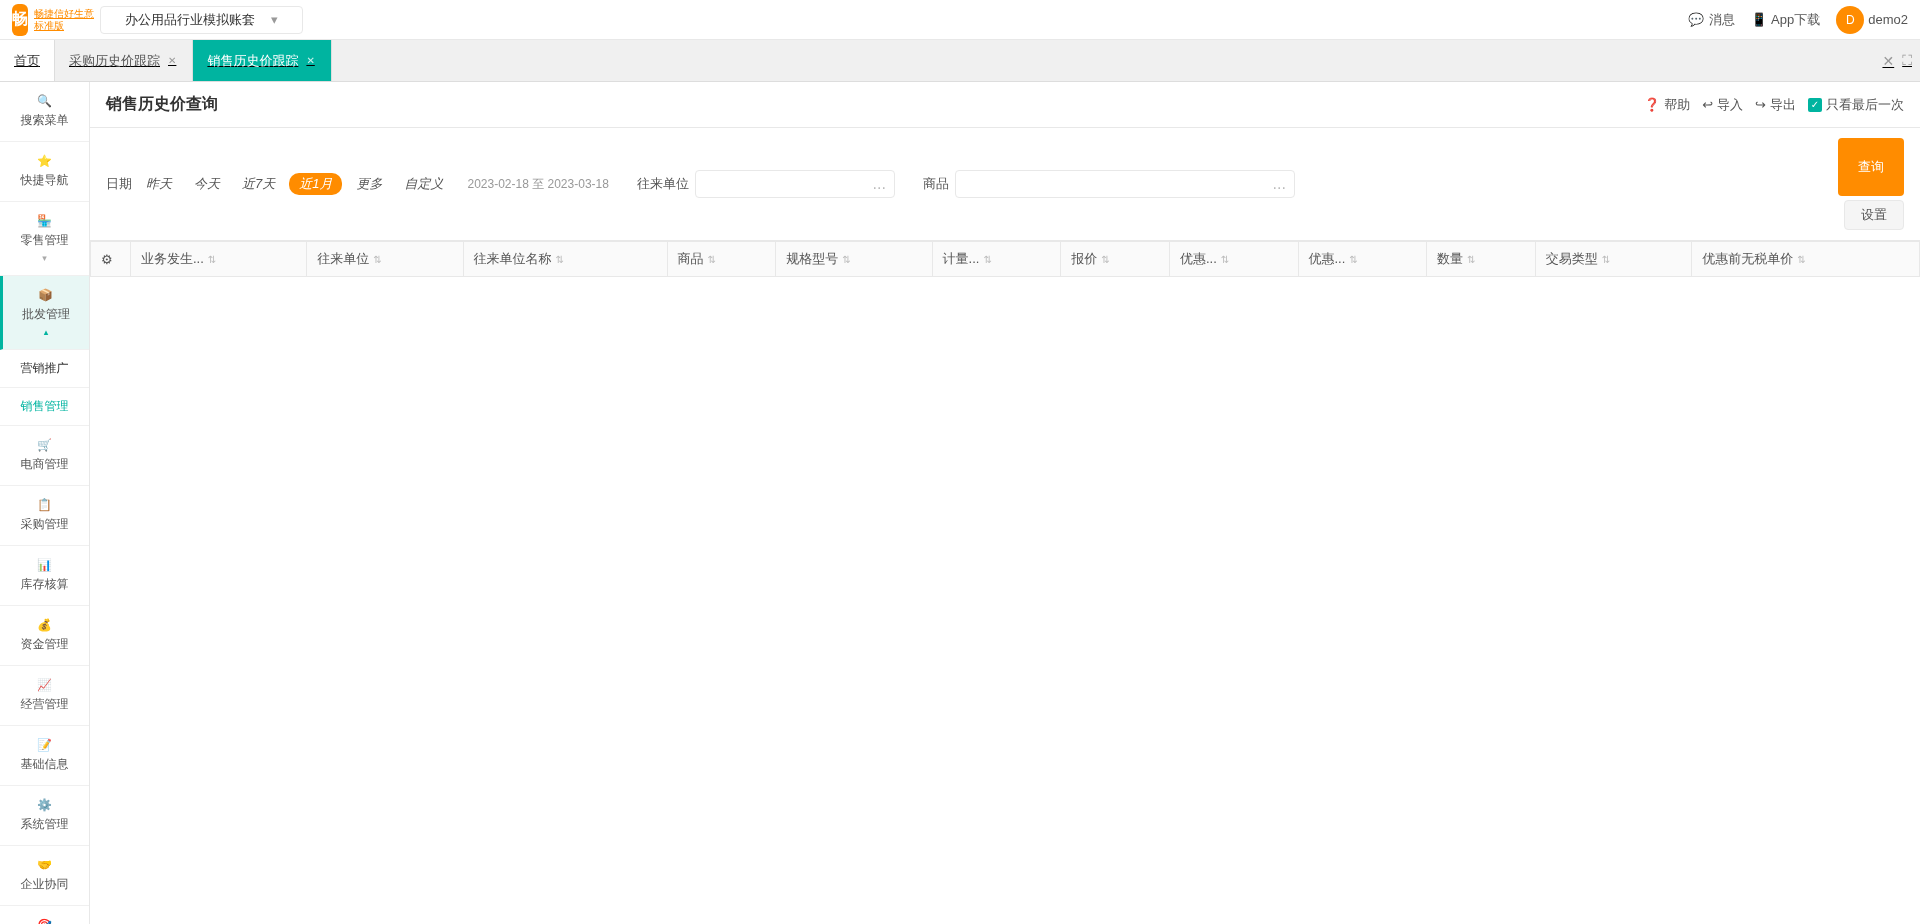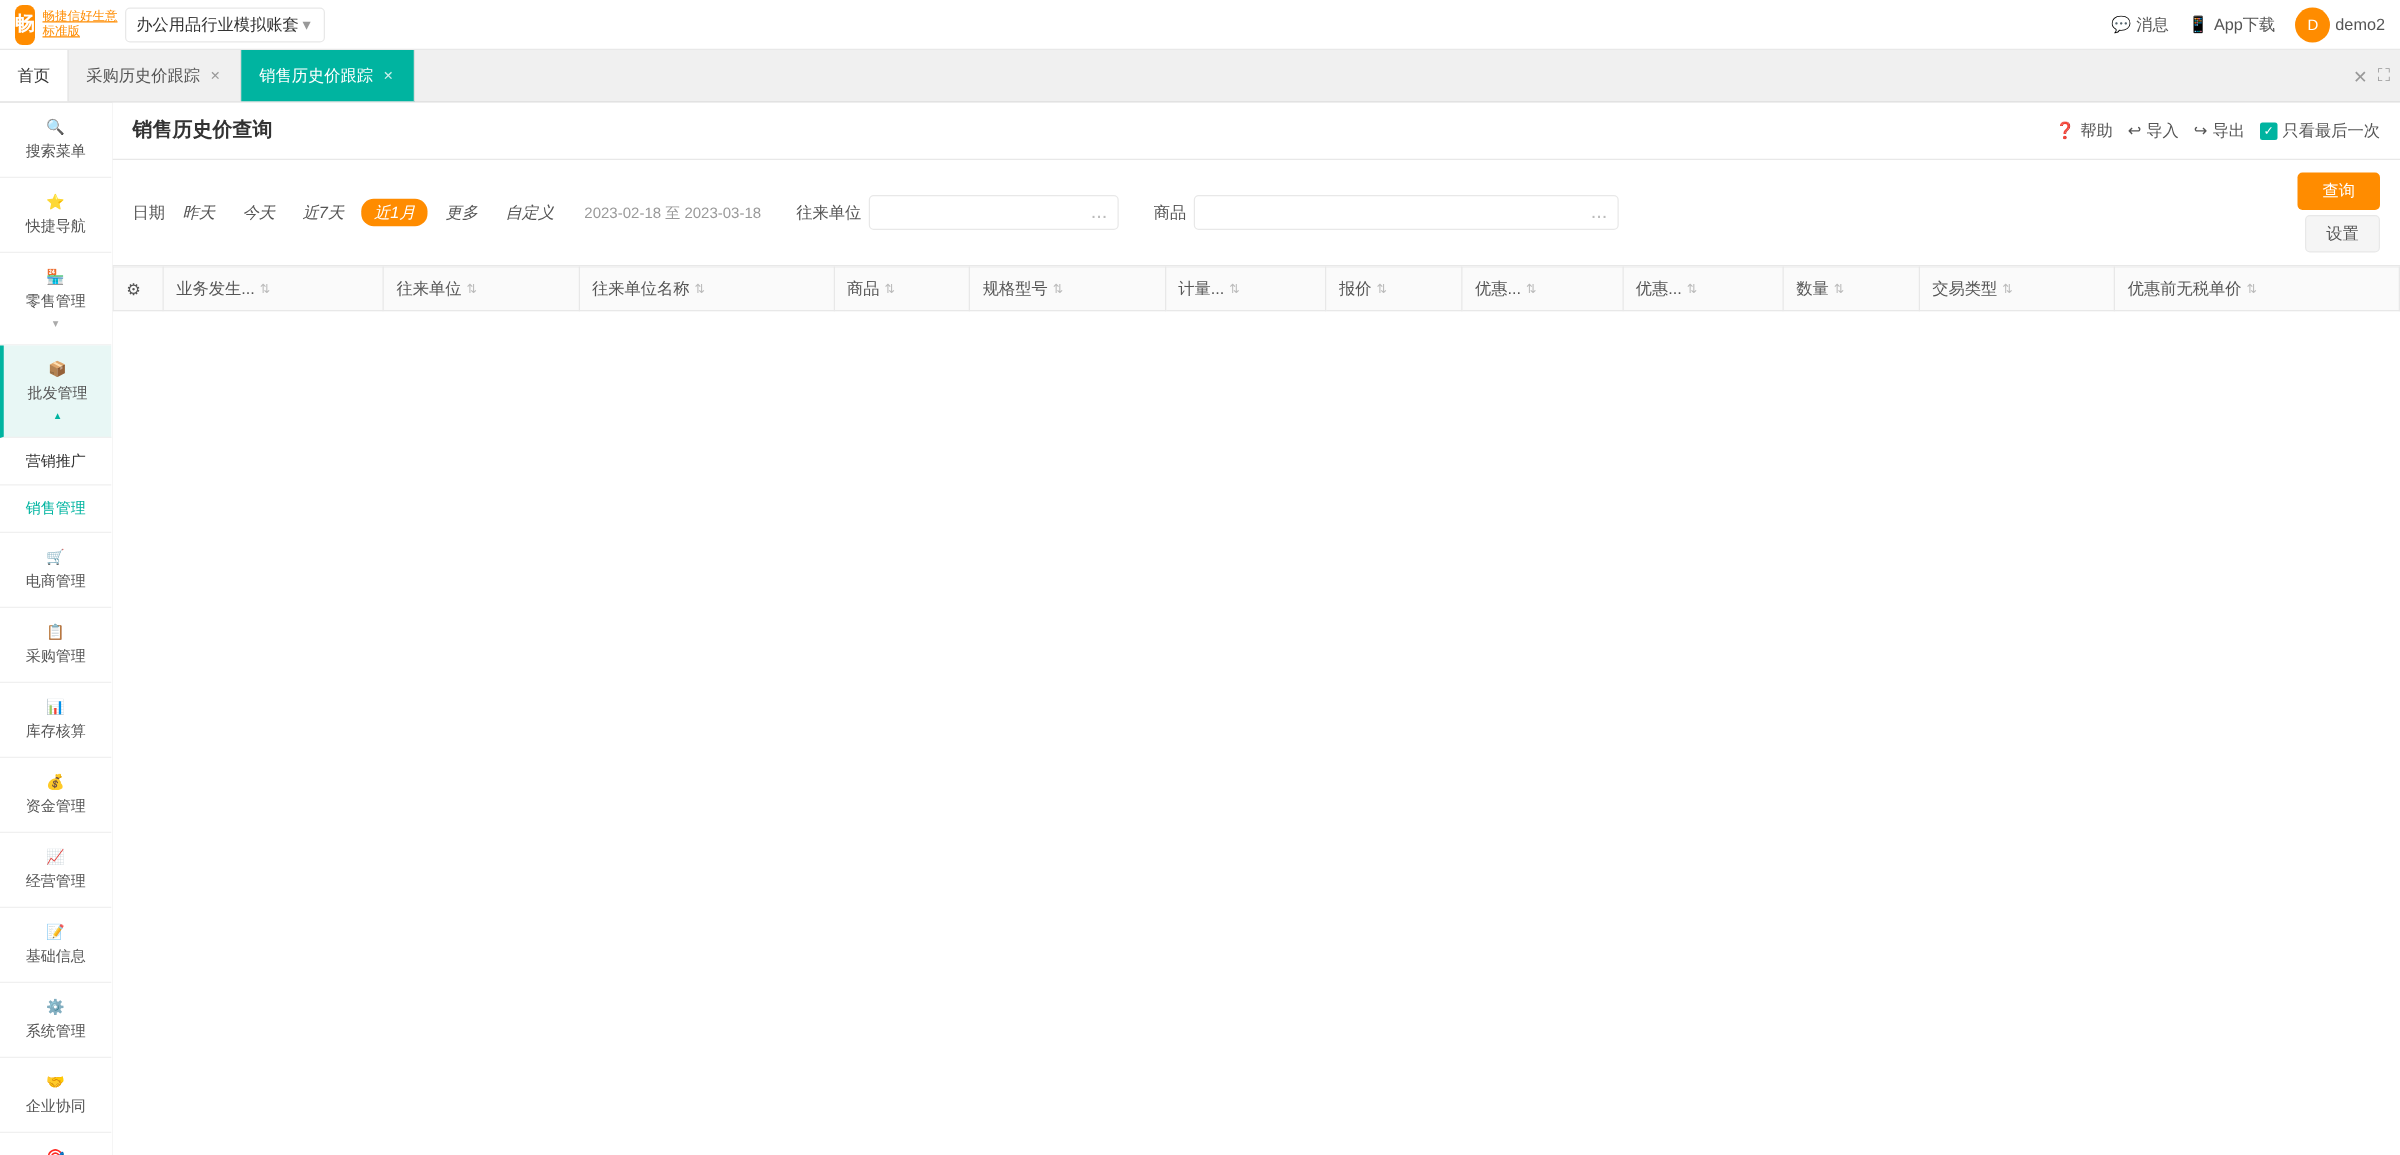--- a/index.html
+++ b/index.html
@@ -36,22 +36,22 @@
     .logo-text {
       font-size: 10px;
       color: #ff8c00;
       line-height: 1.2;
       white-space: nowrap;
       text-decoration: underline;
     }
     .topbar-dropdown {
       display: flex;
       align-items: center;
-      gap: 3px;
-      padding: 4px 8px;
+      gap: 16px;
+      padding: 4px 24px;
       border: 1px solid #e8e8e8;
       border-radius: 4px;
       cursor: pointer;
       font-size: 13px;
       color: #333;
       background: #fff;
       min-width: 160px;
     }
     .topbar-right {
       margin-left: auto;
@@ -80,20 +80,21 @@
     }
 
     
     .tabbar {
       height: 42px;
       background: #f0f0f0;
       display: flex;
       align-items: stretch;
       border-bottom: 1px solid #ddd;
       flex-shrink: 0;
+      text-decoration: underline;
     }
     .tab {
       display: flex;
       align-items: center;
       padding: 0 14px;
       gap: 6px;
       cursor: pointer;
       font-size: 13px;
       color: #555;
       border-right: 1px solid #ddd;
@@ -280,21 +281,21 @@
     }
     .filter-dots {
       color: #bbb;
       font-size: 16px;
     }
     .query-btn {
       background: #ff8c00;
       color: white;
       border: none;
       border-radius: 4px;
-      padding: 6px 20px;
+      padding: 20px 20px;
       cursor: pointer;
       font-size: 13px;
       font-weight: 500;
     }
     .settings-btn {
       background: #f5f5f5;
       color: #555;
       border: 1px solid #e8e8e8;
       border-radius: 4px;
       padding: 5px 16px;

